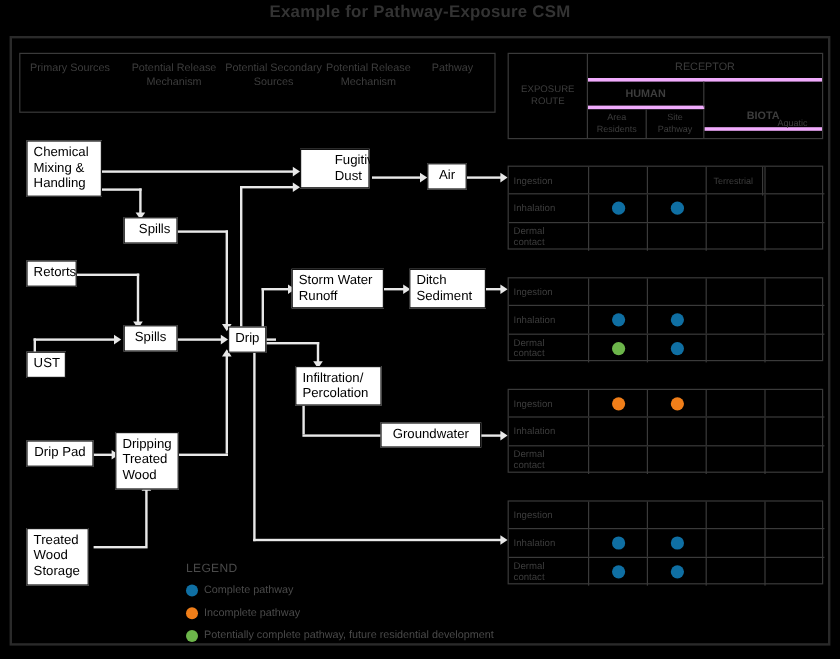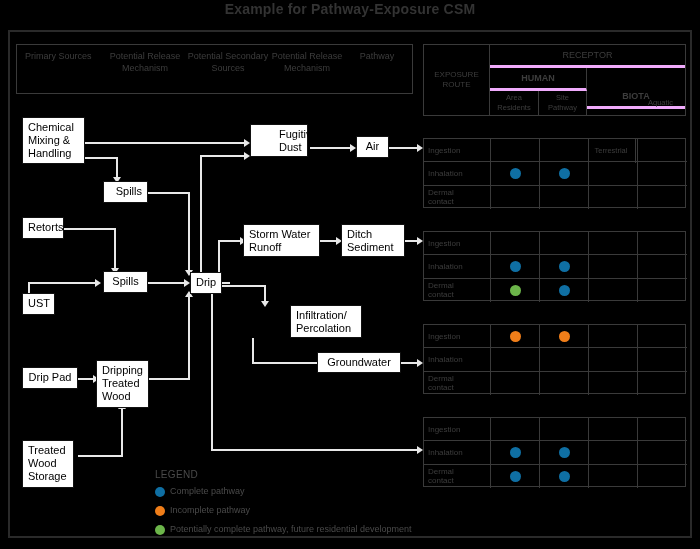--- a/index.html
+++ b/index.html
@@ -217,21 +217,21 @@
 Wood
 Storage</div>
   <div class="fbox" style="left:190px; top:272px; width:32px; height:22px; text-align:center;">Drip</div>
   <div class="fbox" style="left:250px; top:124px; width:58px; height:33px;padding-left:28px;">Fugitive
 Dust</div>
   <div class="fbox" style="left:356px; top:136px; width:33px; height:22px; text-align:center;">Air</div>
   <div class="fbox" style="left:341px; top:224px; width:64px; height:33px;">Ditch
 Sediment</div>
   <div class="fbox" style="left:243px; top:224px; width:77px; height:33px;">Storm Water
 Runoff</div>
-  <div class="fbox" style="left:246px; top:305px; width:72px; height:33px;margin-left:44px;">Infiltration/
+  <div class="fbox" style="left:246px; top:305px; width:72px; height:33px;">Infiltration/
 Percolation</div>
   <div class="fbox" style="left:317px; top:352px; width:84px; height:21px; text-align:center;">Groundwater</div>
 
   <div class="mx mx-head">
     <div class="mhcell nob nor" style="left:0; top:0; width:66px; height:70px; border-right:1px solid #3a3a3a; font-size:8px;">EXPOSURE
 ROUTE</div>
     <div class="mhcell nor" style="left:66px; top:0; width:195px; height:23px; font-size:9px;">RECEPTOR</div>
     <div class="mhcell" style="left:66px; top:23px; width:97px; height:23px; font-size:9px; font-weight:bold;">HUMAN</div>
     <div class="mhcell nor" style="left:163px; top:41px; width:98px; height:23px; font-size:9px; font-weight:bold;">BIOTA</div>
     <div class="mhcell nob" style="left:66px; top:46px; width:49px; height:24px; font-size:7.5px;">Area

